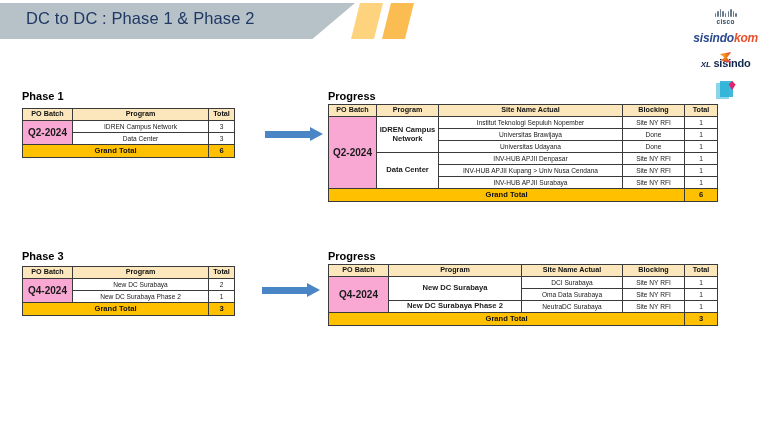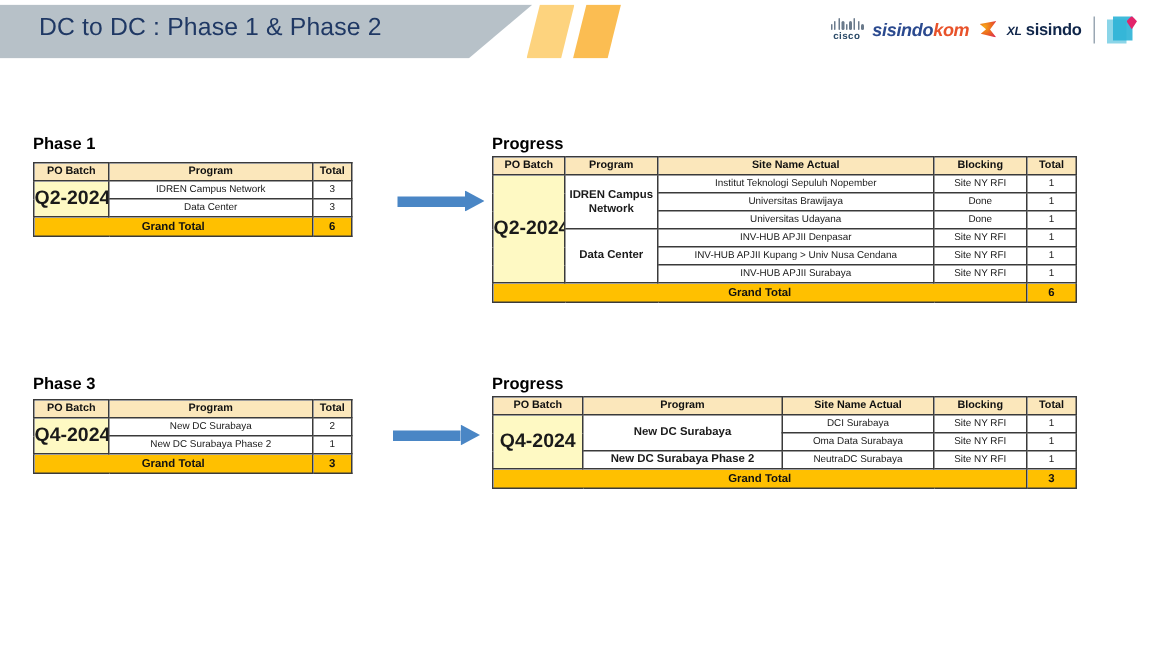--- a/index.html
+++ b/index.html
@@ -56,20 +56,21 @@
 
   
   .logos {
     position: absolute;
     right: 10px;
     top: 9px;
     display: flex;
     align-items: center;
     gap: 6px;
     height: 22px;
+    flex-direction: column;
   }
   .cisco-logo {
     display: flex;
     flex-direction: column;
     align-items: center;
     line-height: 1;
   }
   .cisco-bars {
     display: flex;
     align-items: flex-end;
@@ -180,23 +181,23 @@
     overflow: hidden;
     white-space: nowrap;
   }
   table.grid th {
     background: #fbe7bb;
     font-weight: bold;
     font-size: 7.2px;
     color: #111;
   }
   table.grid td.batch {
-    font-size: 13px;
-    font-weight: bold;
-    background: #fef9c3;
+    font-size: 10px;
+    font-weight: bold;
+    background: #f9a8d4;
   }
   table.grid td.prog {
     font-size: 7.6px;
     font-weight: bold;
     background: #fff;
     white-space: normal;
     line-height: 1.1;
   }
   table.grid tr.total-row td {
     background: #ffc000;

